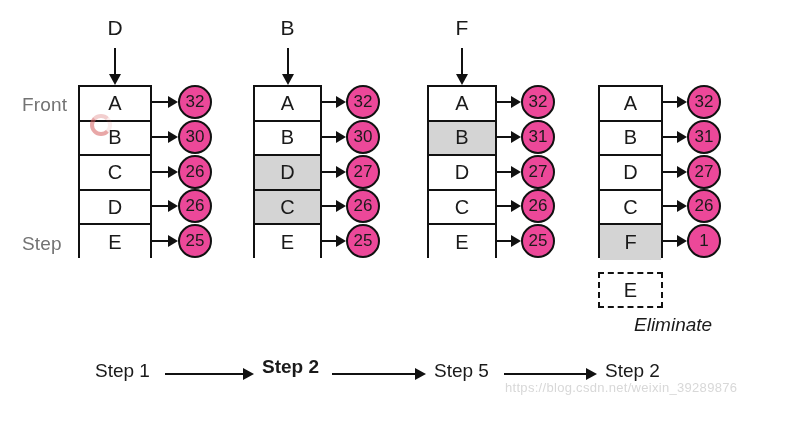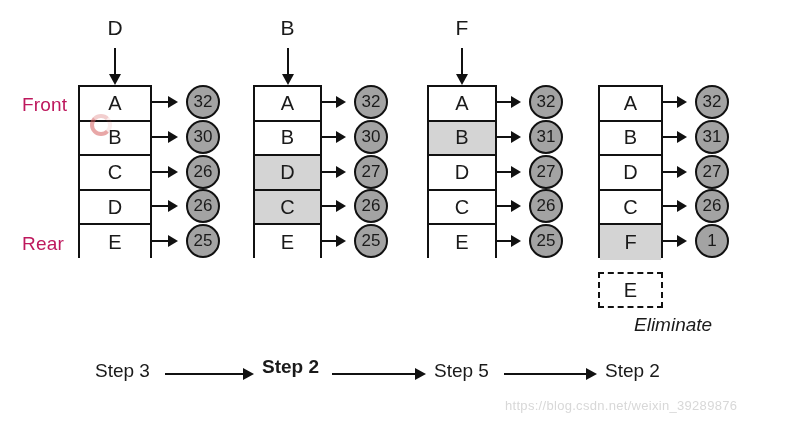--- a/index.html
+++ b/index.html
@@ -5,21 +5,21 @@
   html,body{margin:0;padding:0;}
   body{
     width:788px;height:422px;background:#ffffff;
     font-family:"Liberation Sans", sans-serif;
     color:#1a1a1a;overflow:hidden;position:relative;
   }
   .stage{position:absolute;left:0;top:0;width:788px;height:422px;}
 
   
   .side-label{
-    position:absolute;font-size:19px;color:#be185d;
+    position:absolute;font-size:19px;color:#737373;
     white-space:nowrap;letter-spacing:.2px;
   }
 
   
   .in-letter{
     position:absolute;font-size:21px;text-align:center;
     width:40px;color:#1a1a1a;
   }
   .in-arrow{position:absolute;width:14px;}
   .in-arrow .shaft{
@@ -47,23 +47,23 @@
   .link .shaft{position:absolute;left:0;top:5px;height:2px;background:#111;}
   .link .head{
     position:absolute;top:0;width:0;height:0;
     border-top:6px solid transparent;border-bottom:6px solid transparent;
     border-left:10px solid #111;
   }
 
   
   .circle{
     position:absolute;border:2px solid #111;border-radius:50%;
-    background:#a3a3a3;box-sizing:border-box;
+    background:#ec4899;box-sizing:border-box;
     display:flex;align-items:center;justify-content:center;
-    font-size:17px;color:#1a1a1a;margin-left:8px;
+    font-size:17px;color:#1a1a1a;
   }
 
   
   .elim-box{
     position:absolute;border:2px dashed #111;box-sizing:border-box;
     background:#fff;display:flex;align-items:center;justify-content:center;
     font-size:20px;color:#1a1a1a;
   }
   .elim-label{
     position:absolute;font-style:italic;font-size:19px;color:#1a1a1a;
@@ -94,21 +94,21 @@
     border-top-color:rgba(214,96,96,.30);
     box-sizing:border-box;
   }
 </style>
 </head>
 <body>
 
 <div class="stage">
 
   <div class="side-label" style="left:22px;top:94px;">Front</div>
-  <div class="side-label" style="left:22px;top:233px;">Rear</div>
+  <div class="side-label" style="left:22px;top:233px;">Step</div>
 
   <div id="columns-layer">
       <div class="in-letter" style="left: 95px; top: 16px;">D</div>
       <div class="in-arrow" style="left: 108px; top: 48px; height: 37px;">
         <div class="shaft" style="height: 26px;"></div>
         <div class="head" style="top: 26px;"></div>
       </div>
       <div class="queue" style="left: 78px; top: 85px; width: 74px; height: 173px;">
         <div class="cell" style="height: 34.6px;">A</div>
         <div class="cell" style="height: 34.6px;">B</div>
@@ -245,34 +245,34 @@
       <div class="link" style="left: 663px; top: 234.7px; width: 24px;">
         <div class="shaft" style="width: 14px;"></div>
         <div class="head" style="left: 14px;"></div>
       </div>
       <div class="circle" style="left: 687px; top: 223.7px; width: 34px; height: 34px;">1</div>
       <div class="elim-box" style="left: 598px; top: 272px; width: 65px; height: 36px;">E</div>
       <div class="elim-label" style="left: 634px; top: 314px;">Eliminate</div>
     </div>
 
   <div id="timeline-layer">
-      <div class="step-label" style="left: 95px; top: 360px;">Step 3</div>
+      <div class="step-label" style="left: 95px; top: 360px;">Step 1</div>
       <div class="step-arrow" style="left: 165px; top: 368px; width: 89px;">
         <div class="shaft" style="width: 78px;"></div>
         <div class="head" style="left: 78px;"></div>
       </div>
       <div class="step-label" style="left: 262px; top: 356px; font-weight: bold;">Step 2</div>
       <div class="step-arrow" style="left: 332px; top: 368px; width: 94px;">
         <div class="shaft" style="width: 83px;"></div>
         <div class="head" style="left: 83px;"></div>
       </div>
       <div class="step-label" style="left: 434px; top: 360px;">Step 5</div>
       <div class="step-arrow" style="left: 504px; top: 368px; width: 93px;">
         <div class="shaft" style="width: 82px;"></div>
         <div class="head" style="left: 82px;"></div>
       </div>
       <div class="step-label" style="left: 605px; top: 360px;">Step 2</div>
     </div>
 
   <div class="cursor-ring" style="left:90px;top:114px;"></div>
 
-  <div class="watermark" style="left:505px;top:398px;">https://blog.csdn.net/weixin_39289876</div>
+  <div class="watermark" style="left:505px;top:380px;">https://blog.csdn.net/weixin_39289876</div>
 </div>
 
 </body></html>

